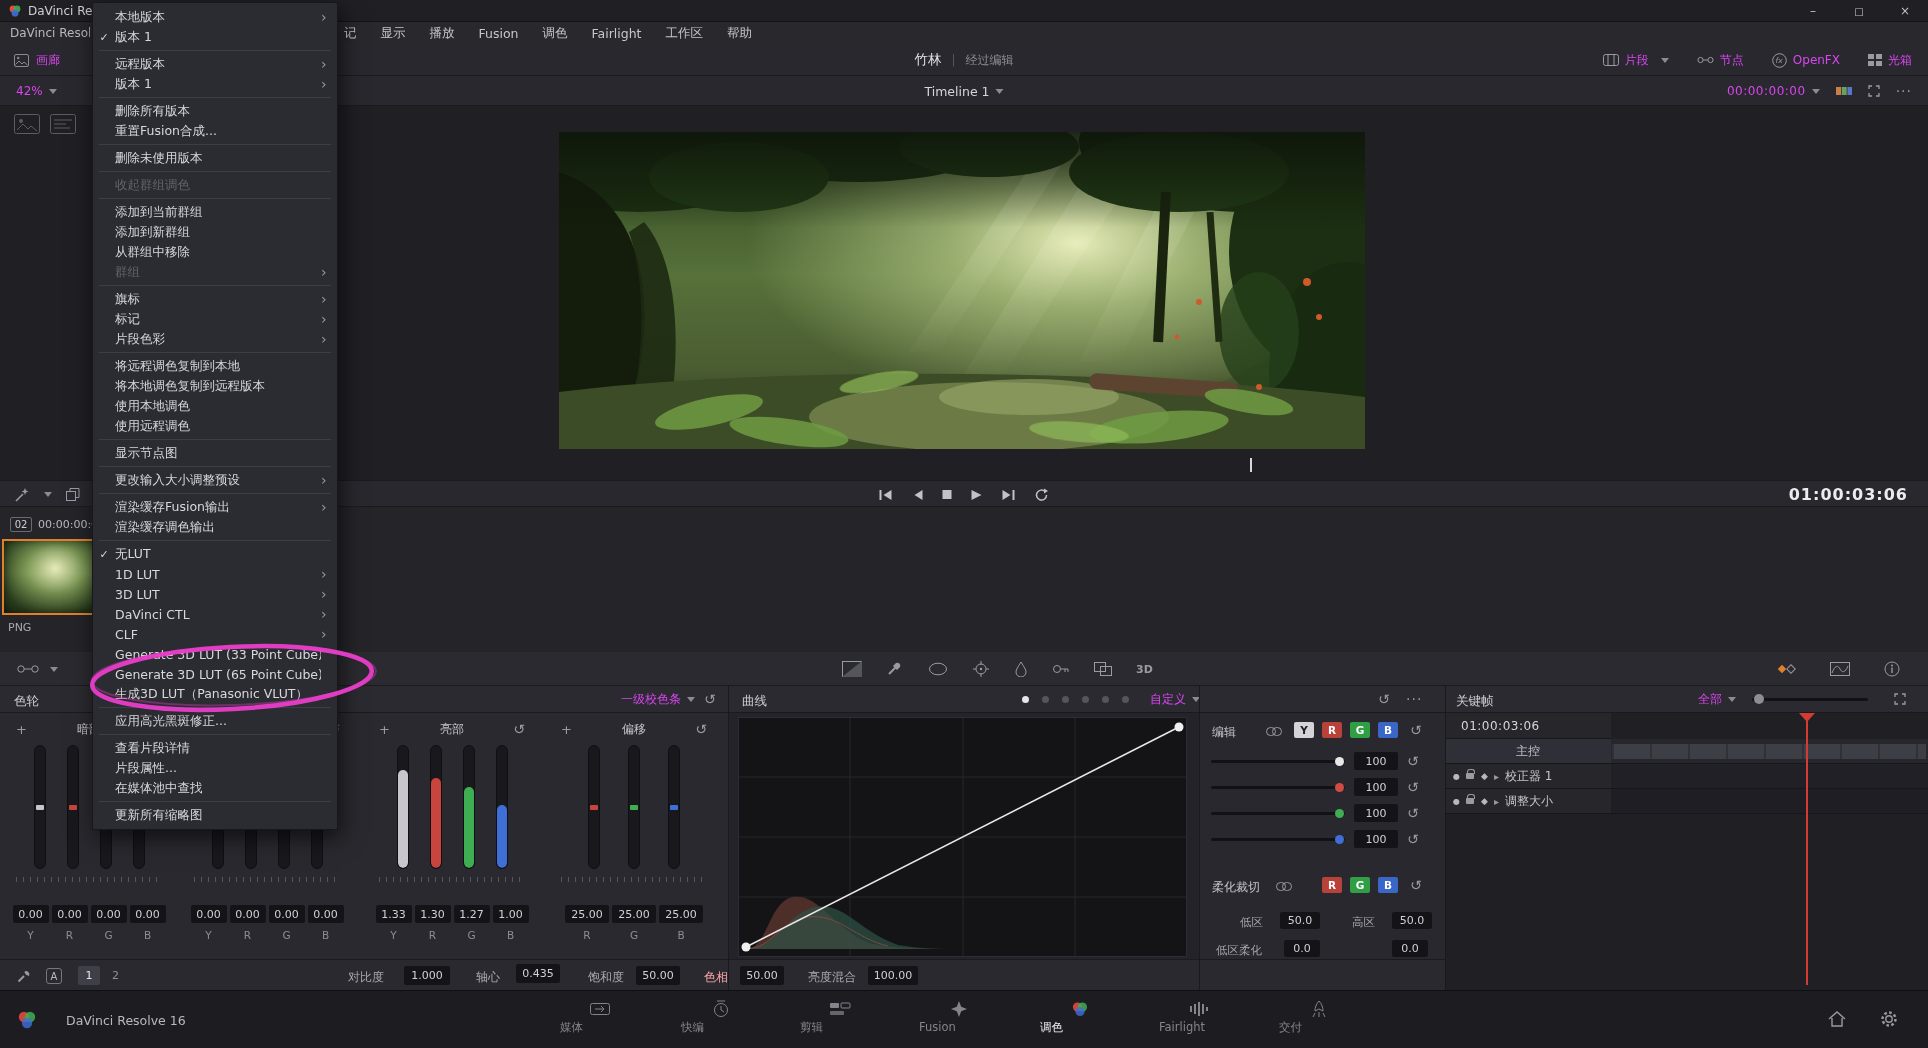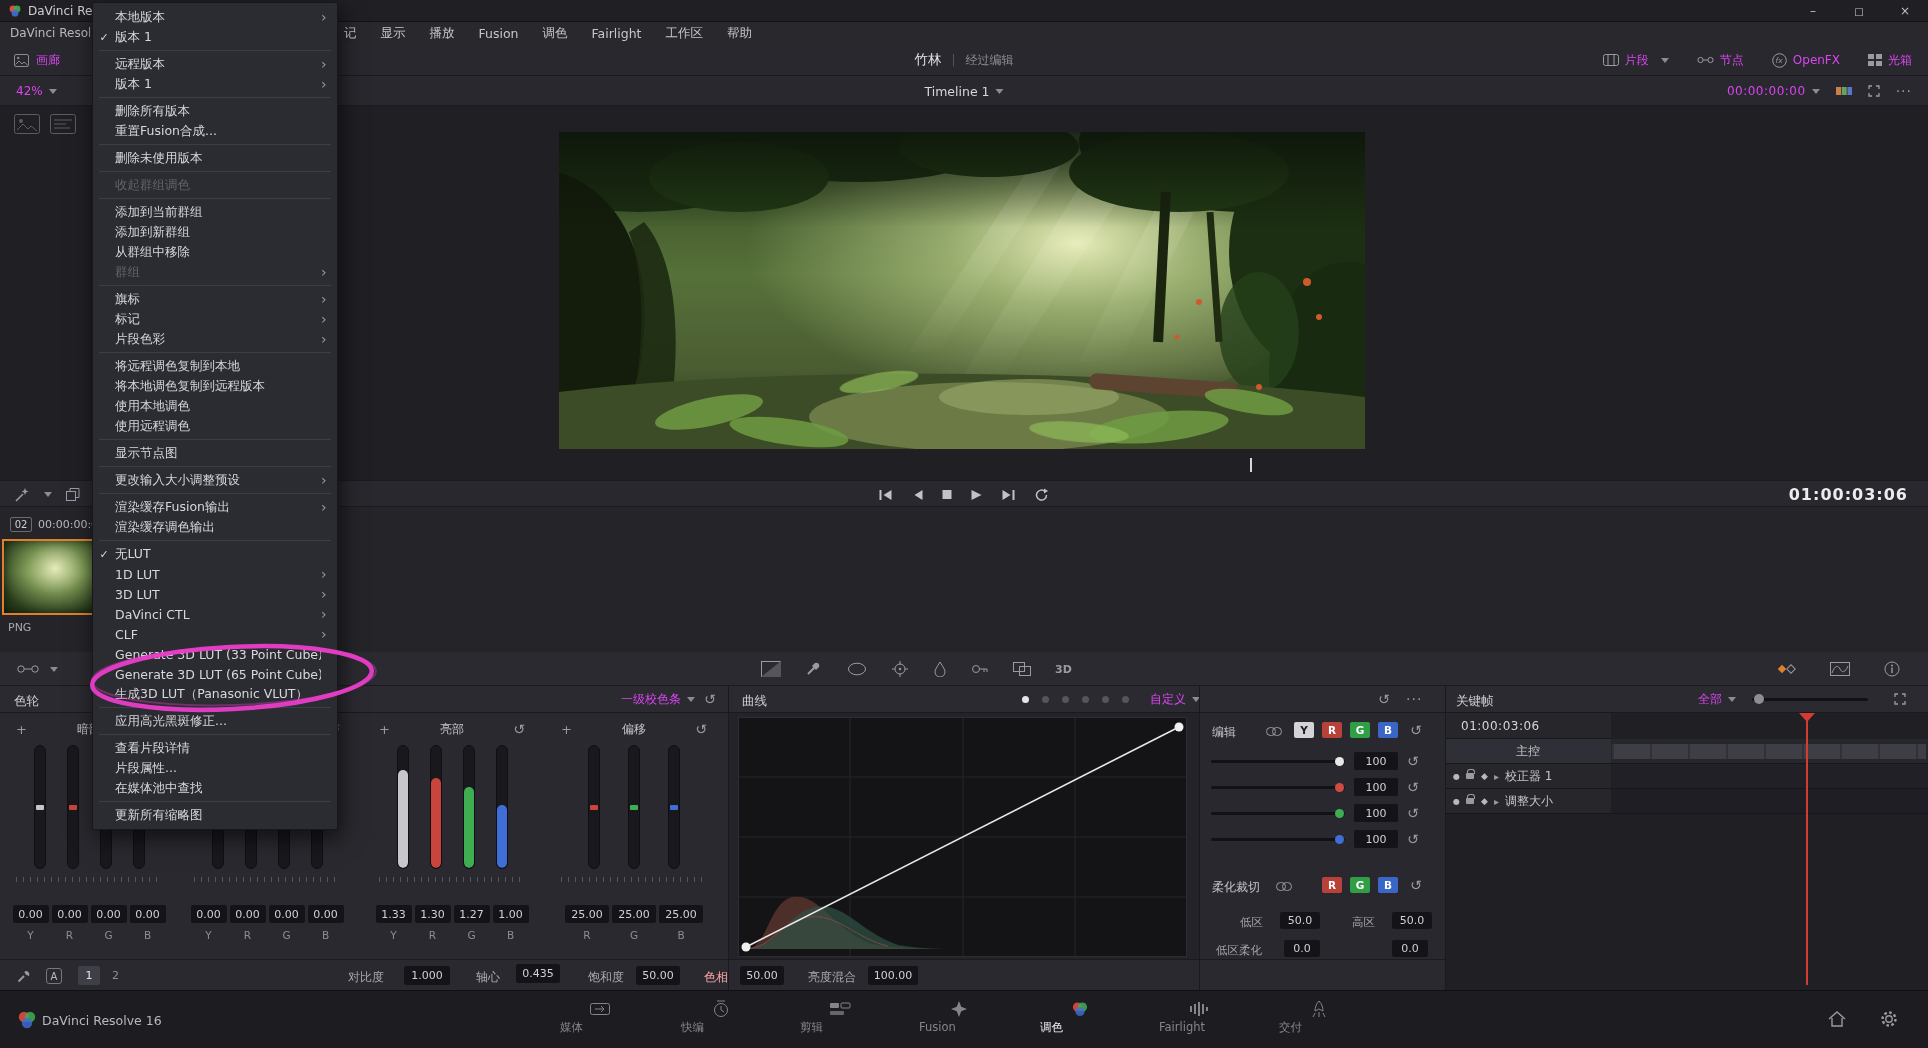--- a/index.html
+++ b/index.html
@@ -314,21 +314,21 @@
 
   <div class="ab" style="left:0;top:652px;width:1928px;height:34px;background:#2a2a30;border-bottom:1px solid #1b1b1e">
     <div class="ab flex" style="left:16px;top:0;height:34px;gap:10px">
       <svg width="24" height="16" viewBox="0 0 24 16">
           <circle cx="5" cy="8" r="3.2" fill="none" stroke="#9a9aa2"></circle>
           <circle cx="19" cy="8" r="3.2" fill="none" stroke="#9a9aa2"></circle>
           <line x1="8.2" y1="8" x2="15.8" y2="8" stroke="#9a9aa2"></line>
         </svg>
       <span class="caret" style="margin-left:0"></span>
     </div>
-    <div class="ab flex" style="left:761px;top:0;height:34px;gap:24px">
+    <div class="ab flex" style="left:842px;top:0;height:34px;gap:24px">
       <svg width="20" height="16" viewBox="0 0 20 16">
           <rect x="0.5" y="0.5" width="19" height="15" fill="none" stroke="#9a9aa2"></rect>
           <path d="M20 0L0 16H20Z" fill="#55555c"></path>
         </svg>
       <svg width="18" height="16" viewBox="0 0 18 16">
           <line x1="3" y1="13" x2="10" y2="6" stroke="#9a9aa2" stroke-width="2"></line>
           <path d="M10 2a3 3 0 0 1 4 4l-3 3-4-4z" fill="#9a9aa2"></path>
         </svg>
       <svg width="20" height="14" viewBox="0 0 20 14">
           <ellipse cx="10" cy="7" rx="8.5" ry="5.8" fill="none" stroke="#9a9aa2"></ellipse>
@@ -693,21 +693,21 @@
     <div class="ab vbox" style="left:868px;top:6px;width:50px;height:19px">
         <span>100.00</span>
       </div>
   </div>
 
   <div class="ab vdiv" style="left:728px;top:686px;height:304px"></div>
   <div class="ab vdiv" style="left:1199px;top:686px;height:304px"></div>
   <div class="ab vdiv" style="left:1445px;top:686px;height:304px"></div>
 
   <div class="ab" style="left:0;top:990px;width:1928px;height:58px;background:#1c1c21;border-top:1px solid #101014">
-    <div class="ab flex" style="left:16px;top:0;height:58px;gap:4px">
+    <div class="ab flex" style="left:16px;top:0;height:58px;gap:28px">
       <svg width="22" height="22" viewBox="0 0 22 22">
           <circle cx="8" cy="8" r="5.2" fill="#e24b3e" opacity=".9"></circle>
           <circle cx="14" cy="8" r="5.2" fill="#3fae52" opacity=".85"></circle>
           <circle cx="11" cy="14" r="5.2" fill="#3f6fd6" opacity=".8"></circle>
         </svg>
       <span style="color:#b9b9c0;font-size:12.5px">DaVinci Resolve 16</span>
     </div>
     <div class="ab navitem" style="left:560px;top:9px">
       <span class="nicon">
           <svg width="22" height="18" viewBox="0 0 22 18">

